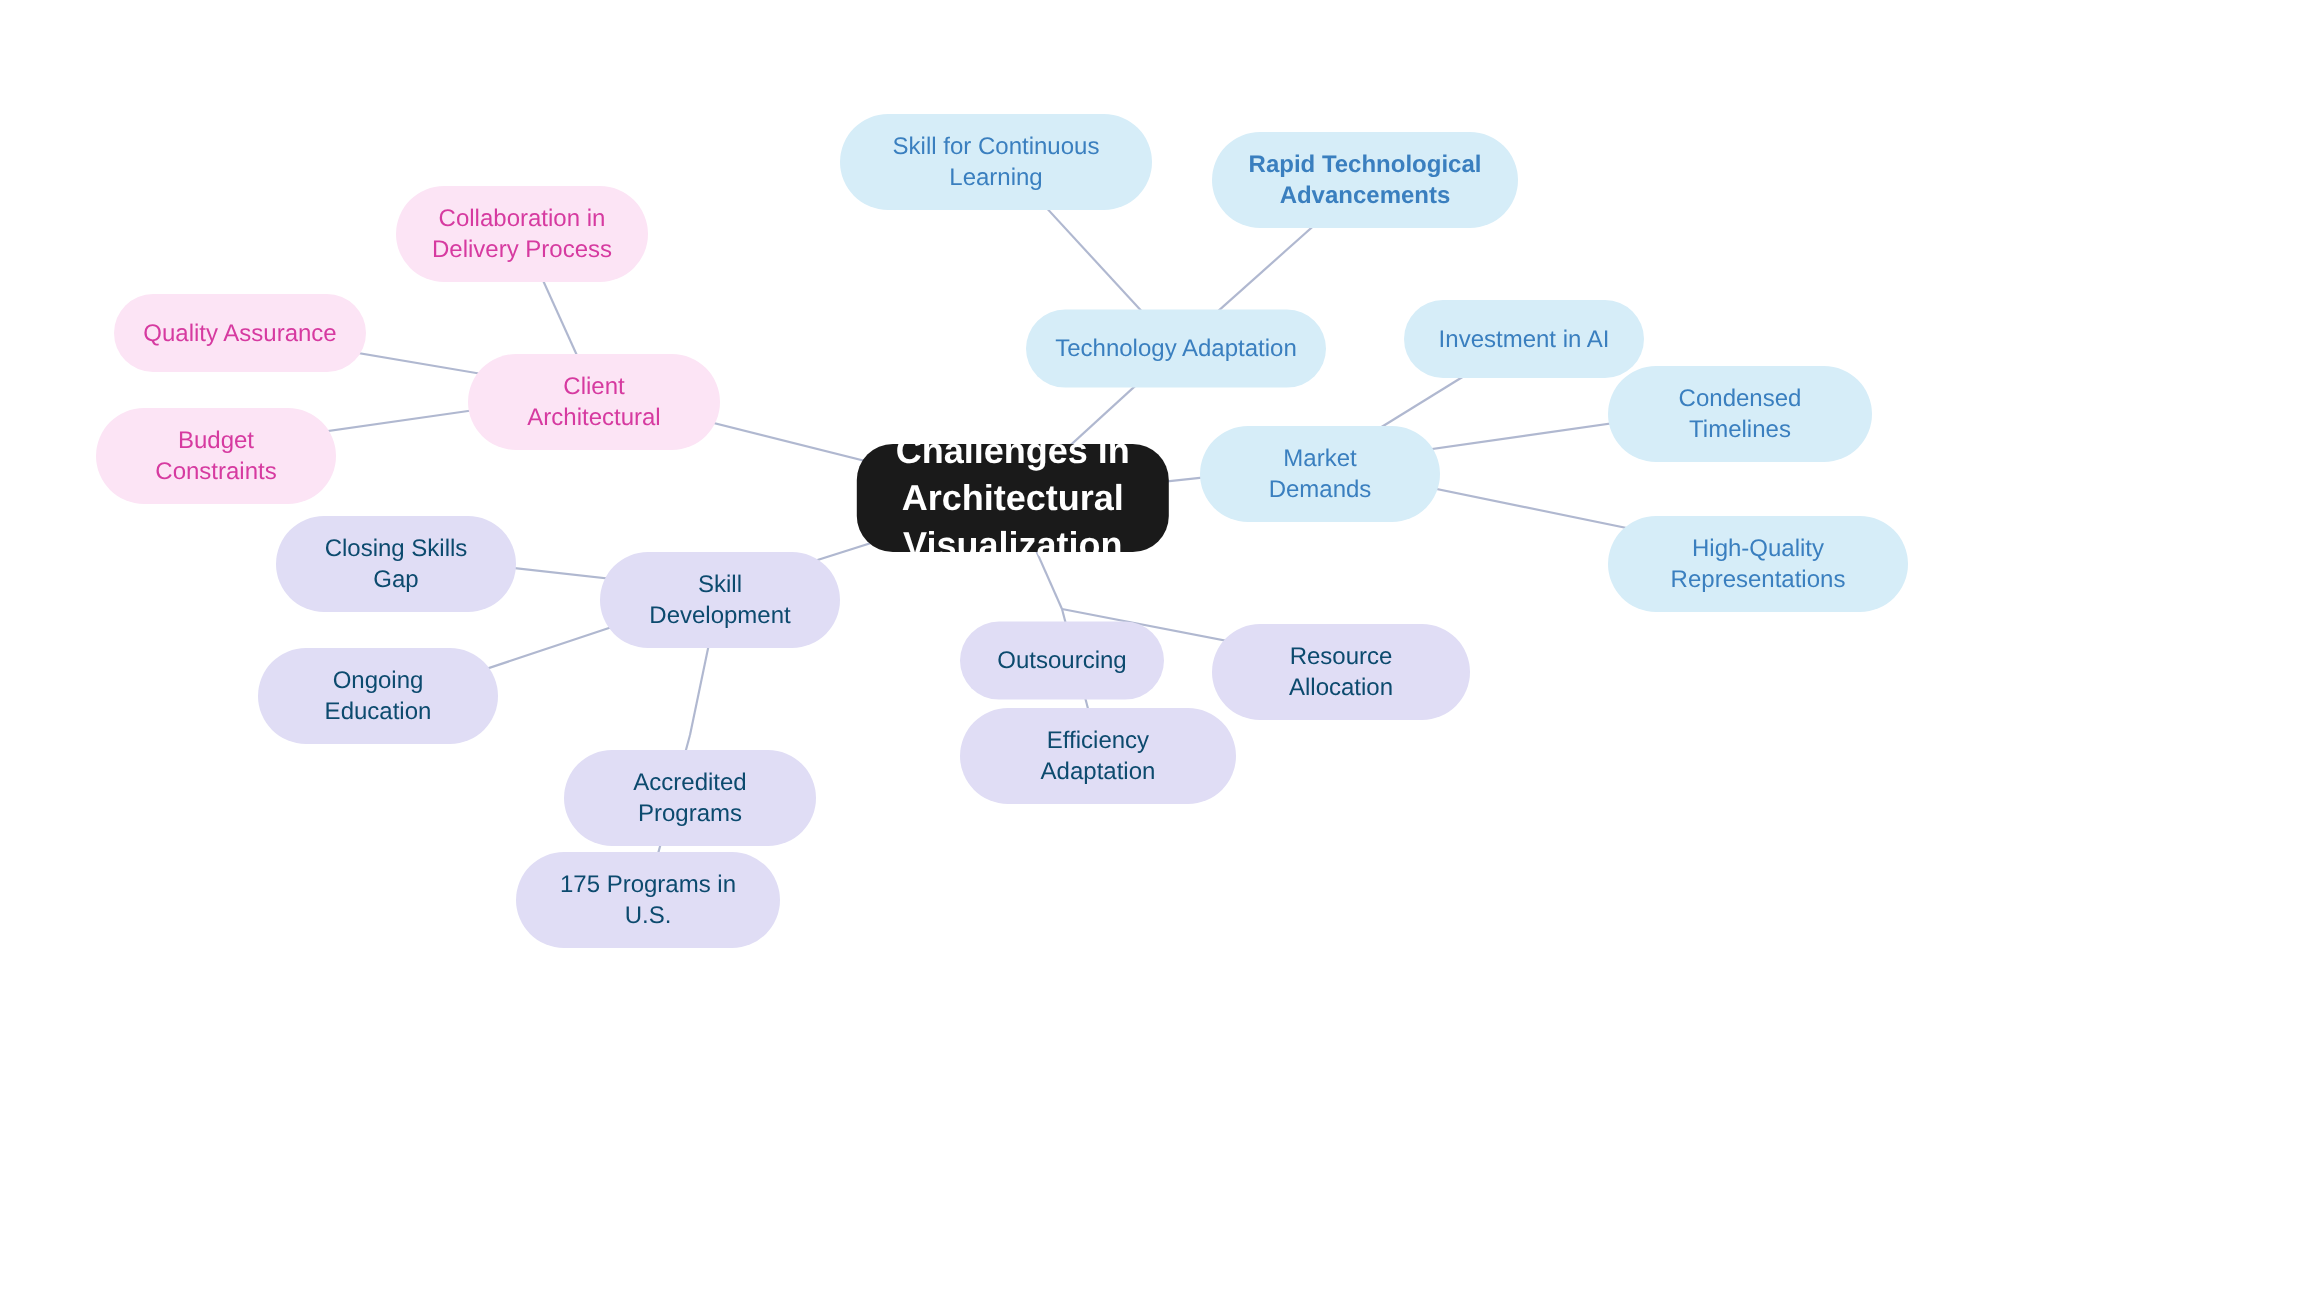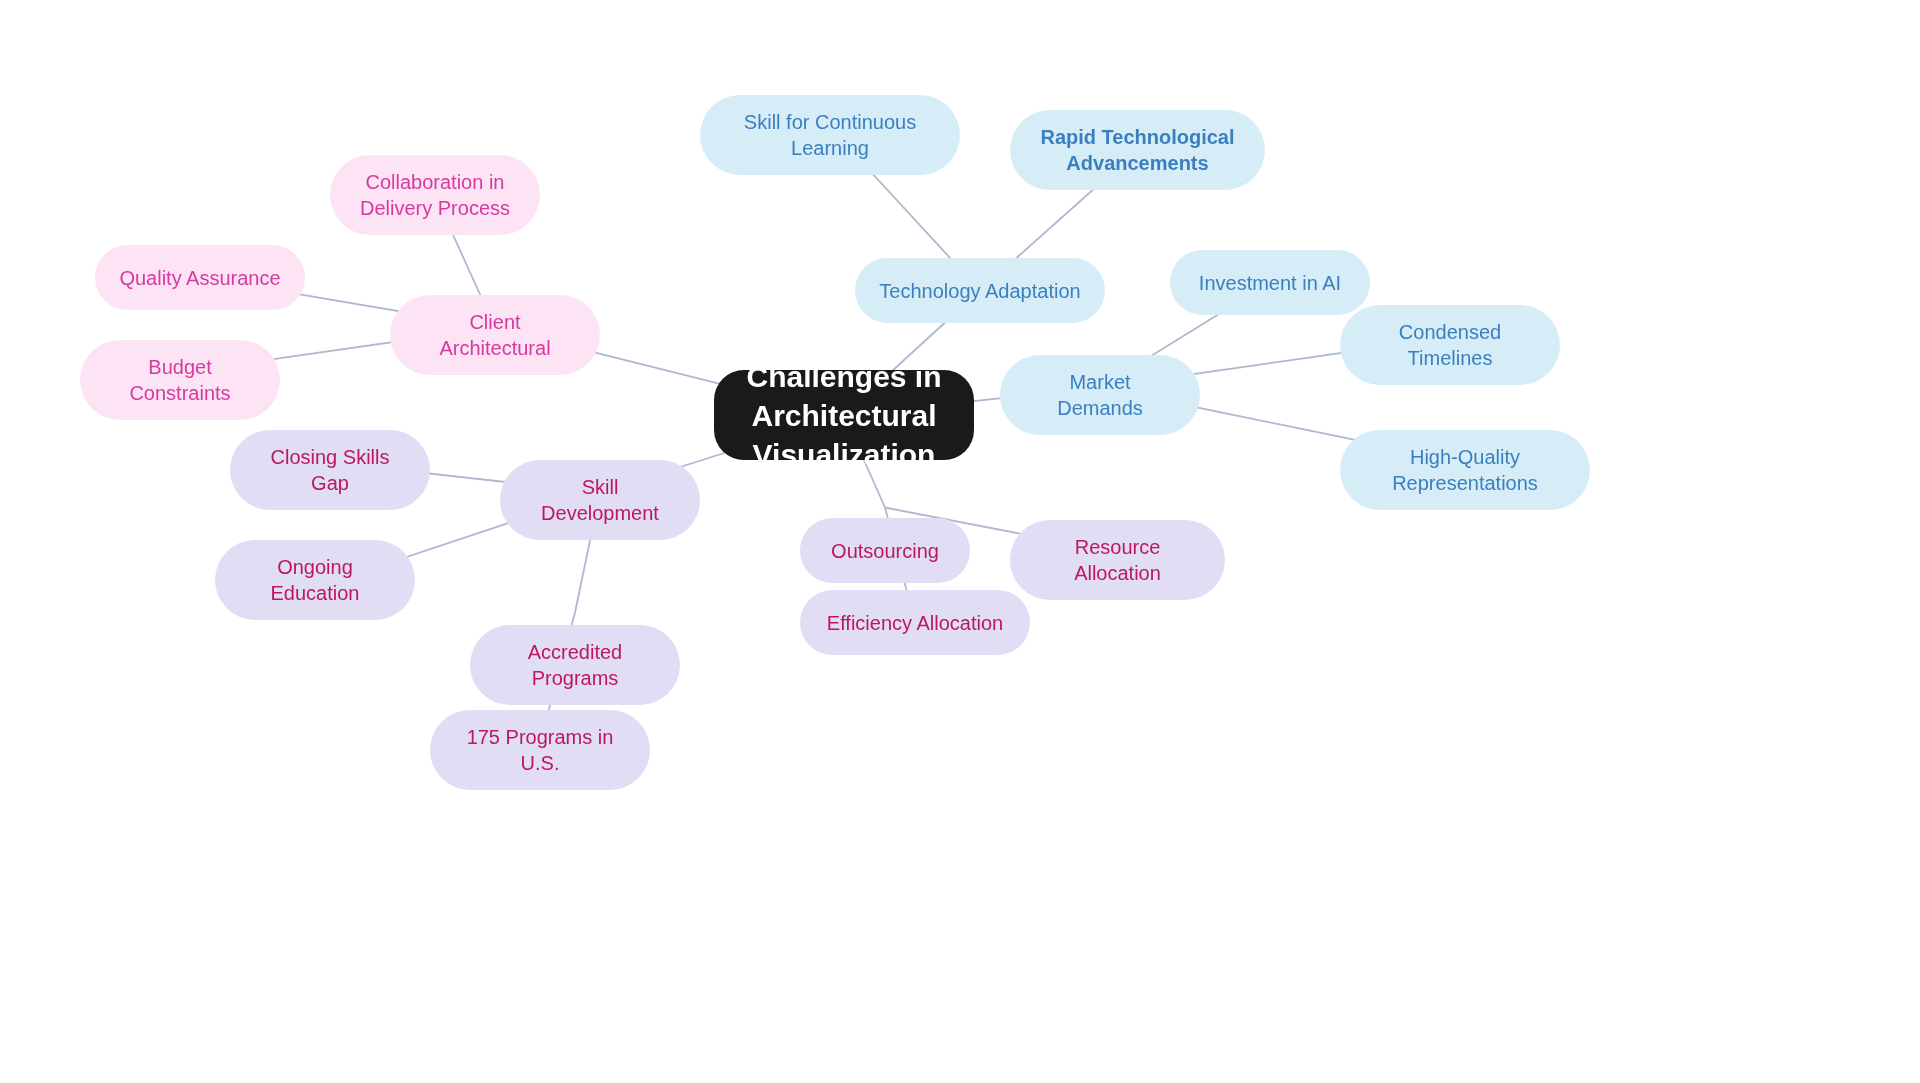--- a/index.html
+++ b/index.html
@@ -51,21 +51,21 @@
       color: #d63aa0;
       border: none;
     }
     .node-blue {
       background: #d6edf8;
       color: #3a7fbf;
       border: none;
     }
     .node-purple {
       background: #e0ddf5;
-      color: #be185d;
+      color: #0c4a6e;
       border: none;
     }
   </style>
 </head>
 <body>
 
 <div id="mind-map-container">
   <svg id="connections">
       <line x1="844" y1="415" x2="495" y2="327.5" stroke="#b0b8d0" stroke-width="1.8"></line>
       <line x1="495" y1="327.5" x2="200" y2="277.5" stroke="#b0b8d0" stroke-width="1.8"></line>
@@ -98,15 +98,15 @@
     <div class="node node-blue" style="left: 1000px; top: 355px; width: 200px; min-height: 65px;">Market Demands</div>
     <div class="node node-blue" style="left: 1170px; top: 250px; width: 200px; min-height: 65px;">Investment in AI</div>
     <div class="node node-blue" style="left: 1340px; top: 305px; width: 220px; min-height: 65px;">Condensed Timelines</div>
     <div class="node node-blue" style="left: 1340px; top: 430px; width: 250px; min-height: 65px;">High-Quality Representations</div>
     <div class="node node-purple" style="left: 500px; top: 460px; width: 200px; min-height: 65px;">Skill Development</div>
     <div class="node node-purple" style="left: 230px; top: 430px; width: 200px; min-height: 65px;">Closing Skills Gap</div>
     <div class="node node-purple" style="left: 215px; top: 540px; width: 200px; min-height: 65px;">Ongoing Education</div>
     <div class="node node-purple" style="left: 470px; top: 580px; width: 210px; min-height: 65px; margin-top: 45px;">Accredited Programs</div>
     <div class="node node-purple" style="left: 430px; top: 710px; width: 220px; min-height: 65px;">175 Programs in U.S.</div>
     <div class="node node-purple" style="left: 800px; top: 494px; width: 170px; min-height: 65px; margin-top: 24px;">Outsourcing</div>
-    <div class="node node-purple" style="left: 800px; top: 590px; width: 230px; min-height: 65px;">Efficiency Allocation</div>
+    <div class="node node-purple" style="left: 800px; top: 590px; width: 230px; min-height: 65px;">Efficiency Adaptation</div>
     <div class="node node-purple" style="left: 1010px; top: 520px; width: 215px; min-height: 65px;">Resource Allocation</div>
   </div>
 
 </body></html>

